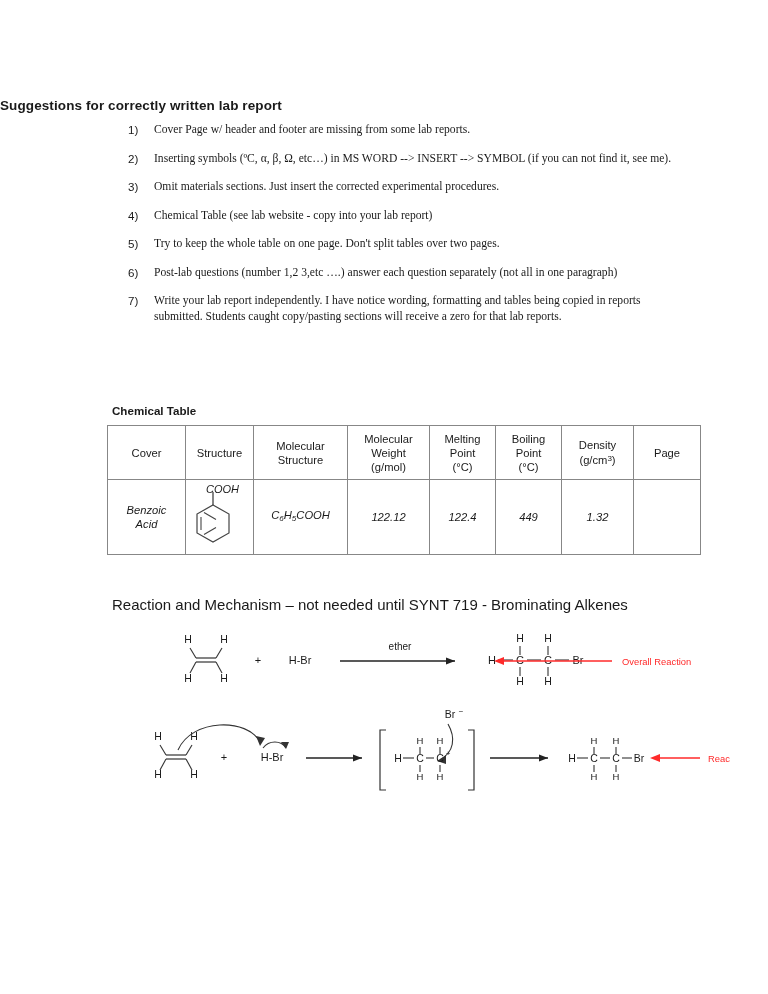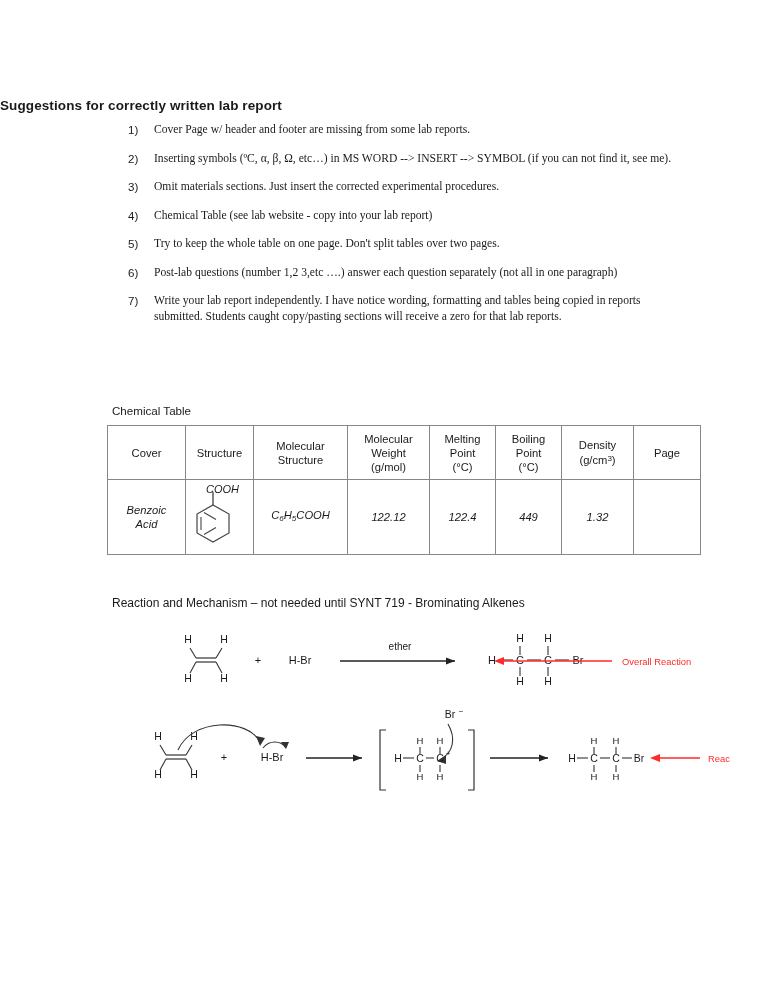--- a/index.html
+++ b/index.html
@@ -54,20 +54,21 @@
     flex: 1;
     font-family: Liberation Serif, serif;
   }
 
   
   .table-caption {
     position: absolute;
     left: 112px;
     top: 404px;
     font-size: 11.6px;
+    font-weight: bold;
   }
 
   
   .chem-table-wrap {
     position: absolute;
     left: 107px;
     top: 425px;
     width: 593px;
   }
   table.chem-table {
@@ -109,21 +110,21 @@
   .benzoic-draw {
     display: block;
     margin: 0 auto;
   }
 
   
   .reaction-heading {
     position: absolute;
     left: 112px;
     top: 596px;
-    font-size: 12px;
+    font-size: 15px;
   }
 
   
   .overall-reaction {
     position: absolute;
     left: 150px;
     top: 628px;
   }
   .mechanism-reaction {
     position: absolute;

